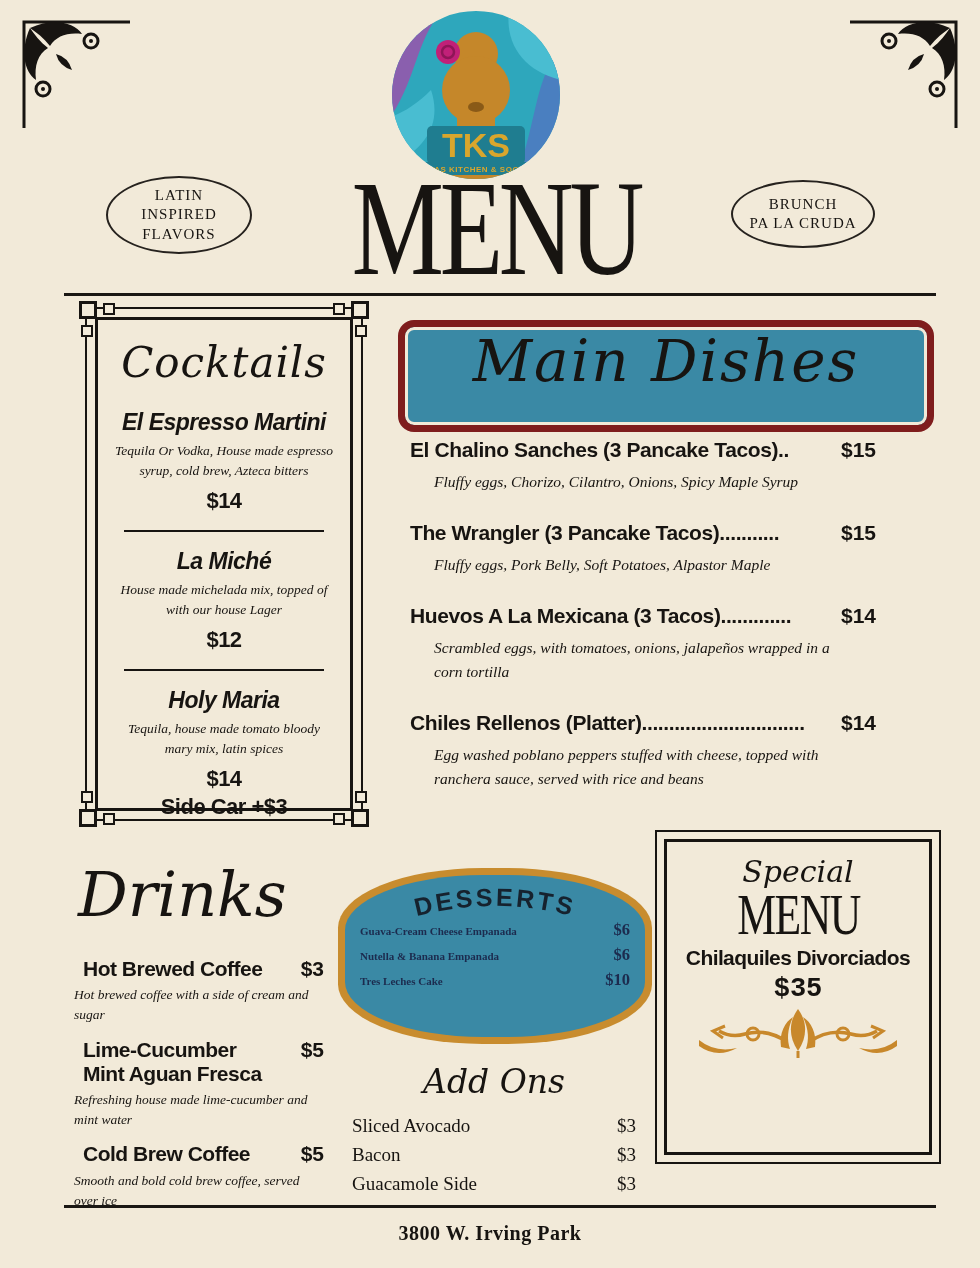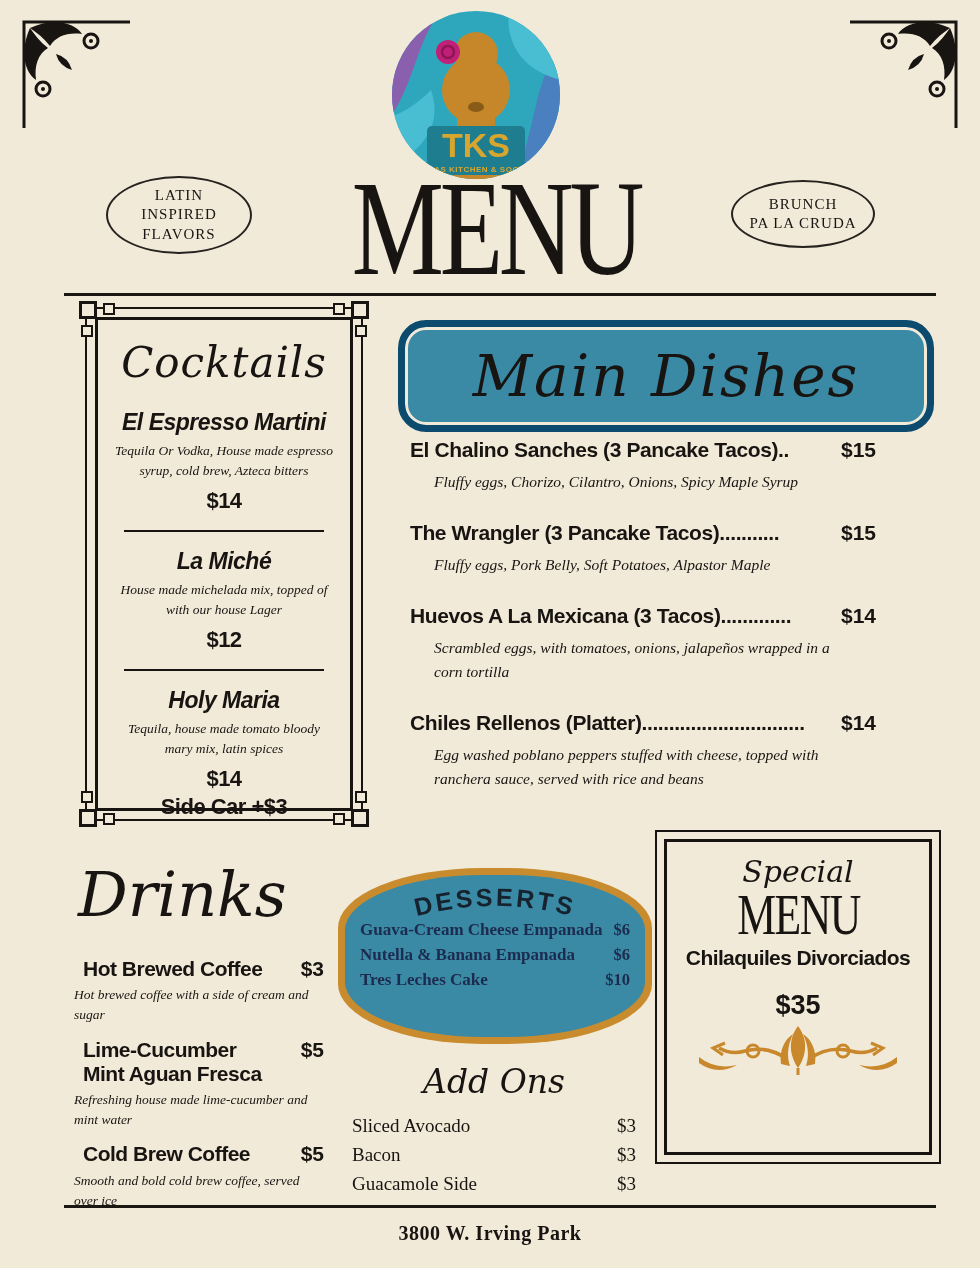--- a/index.html
+++ b/index.html
@@ -33,22 +33,22 @@
   .cocktails-title{font-size:42px;letter-spacing:1px;margin:4px 0 22px;}
   .cname{font-size:23px;font-weight:bold;letter-spacing:-0.5px;font-style:italic;}
   .cdesc{font-family:"Liberation Serif",serif;font-style:italic;font-size:13.5px;
          margin:5px 14px 8px;line-height:1.45;}
   .cprice{font-size:22px;font-weight:bold;letter-spacing:-0.5px;}
   .cextra{font-size:22px;font-weight:bold;letter-spacing:-0.5px;margin-top:2px;}
   .cdivider{width:200px;height:2px;background:#171411;margin:16px auto 16px;}
 
   
   .banner{position:absolute;left:398px;top:320px;width:522px;height:98px;
-      background:#3a89a5;border:7px solid #0c4a6e;border-radius:28px;
-      box-shadow:inset 0 0 0 3px #f2ead9;display:flex;align-items:center;justify-content:center;}
+      background:#3a89a5;border:7px solid #7f1d1d;border-radius:16px;
+      box-shadow:inset 0 0 0 3px #f2ead9;display:flex;justify-content:center;}
   .banner .script{font-size:58px;letter-spacing:2px;}
   .dishes{position:absolute;left:410px;top:438px;width:466px;}
   .dish-row{display:flex;align-items:flex-start;}
   .dish-name{font-size:21px;font-weight:bold;letter-spacing:-0.4px;white-space:nowrap;}
   .dish-price{margin-left:auto;font-size:21px;font-weight:bold;}
   .dish-desc{font-family:"Liberation Serif",serif;font-style:italic;font-size:15.5px;
       margin:8px 30px 27px 24px;line-height:1.55;}
 
   
   .drinks{position:absolute;left:74px;top:858px;width:250px;}
@@ -60,42 +60,42 @@
       line-height:1.5;margin:4px 0 12px;}
 
   
   .desserts{position:absolute;left:338px;top:868px;width:314px;height:176px;
       background:#c88c2e;border-radius:46% 46% 46% 46% / 34% 34% 34% 34%;}
   .desserts-inner{position:absolute;inset:7px;background:#3a89a5;
       border-radius:46% 46% 46% 46% / 34% 34% 34% 34%;}
   .desserts-arc{position:absolute;left:0;top:4px;width:314px;height:64px;}
   .dessert-rows{position:absolute;left:22px;right:22px;top:52px;}
   .dessert-row{display:flex;align-items:baseline;margin-bottom:5px;}
-  .dessert-name{font-family:"Liberation Serif",serif;font-weight:bold;font-size:17px;color:#1c2b4e;}
+  .dessert-name{font-family:"Liberation Serif",serif;font-weight:bold;font-size:11px;color:#1c2b4e;}
   .dessert-price{margin-left:auto;font-family:"Liberation Serif",serif;font-weight:bold;
       font-size:16.5px;color:#1c2b4e;}
 
   
   .addons{position:absolute;left:348px;top:1062px;width:292px;text-align:center;}
   .addons-title{font-size:33px;margin-bottom:14px;}
   .addon-row{display:flex;align-items:baseline;text-align:left;
       font-family:"Liberation Serif",serif;font-size:19px;margin:0 4px 7px;}
   .addon-price{margin-left:auto;}
 
   
   .special{position:absolute;left:655px;top:830px;width:282px;height:330px;border:2px solid #171411;}
   .special-inner{position:absolute;inset:7px;border:3px solid #171411;
       padding:12px 16px 0;text-align:center;box-sizing:border-box;}
   .special-script{font-size:30px;}
   .special-menu{display:inline-block;font-family:"Liberation Serif",serif;font-size:56px;
       line-height:0.95;letter-spacing:-2px;transform:scaleX(0.78);}
   .special-dish{font-size:21px;font-weight:bold;letter-spacing:-0.6px;margin-top:4px;}
   .special-desc{font-family:"Liberation Serif",serif;font-style:italic;font-size:14.5px;
       text-align:left;line-height:1.5;margin-top:4px;}
-  .special-price{font-family:Liberation Sans, sans-serif;font-weight:bold;font-size:27px;margin-top:20px;}
+  .special-price{font-family:Liberation Mono, monospace;font-weight:bold;font-size:27px;margin-top:4px;}
   .flourish{margin-top:2px;}
 
   
   .footer-address{position:absolute;left:0;right:0;top:1222px;text-align:center;
       font-family:"Liberation Serif",serif;font-weight:bold;font-size:20px;letter-spacing:0.5px;}
 </style>
 </head>
 <body>
 
 <div class="page">

